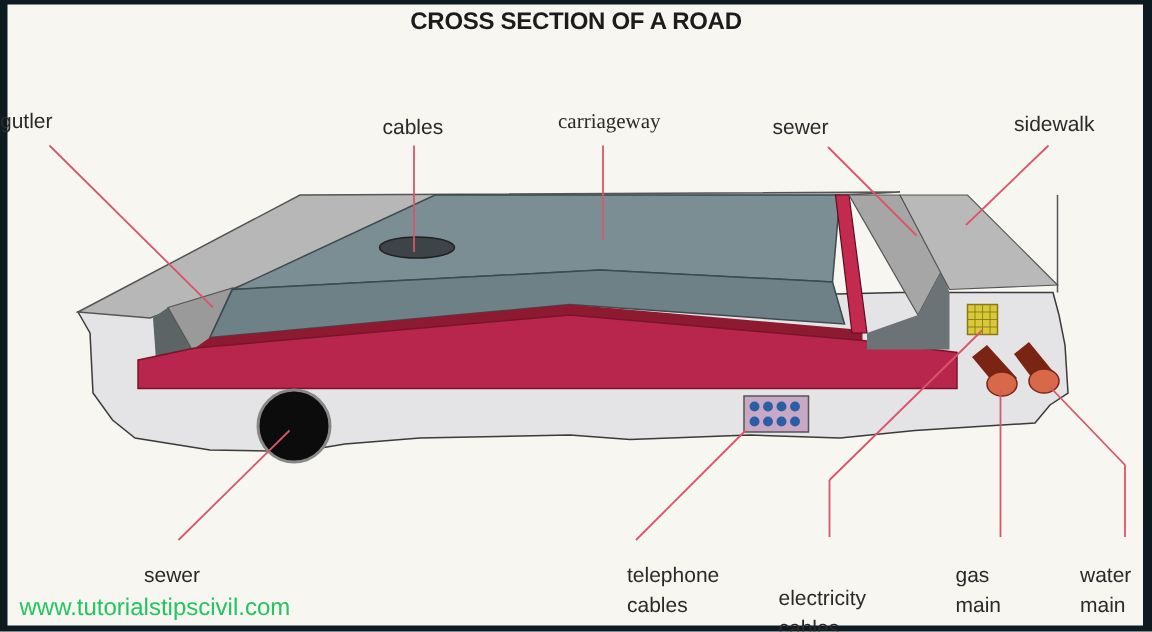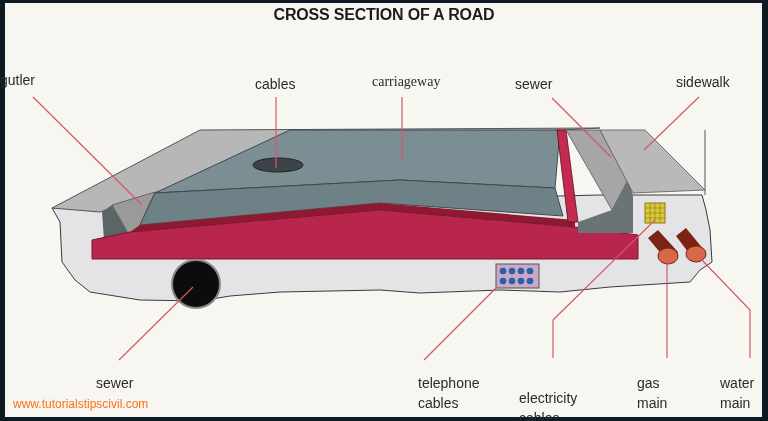--- a/index.html
+++ b/index.html
@@ -1,21 +1,21 @@
 <!DOCTYPE html>
 <html><head>
 <meta charset="utf-8">
 <style>
   html, body { margin:0; padding:0; }
   body { width:768px; height:421px; background:#0d1a22; position:relative; overflow:hidden; font-family:"Liberation Sans", sans-serif; }
   .panel { position:absolute; left:5px; top:3px; width:757px; height:414px; background:#f7f6f1; }
   svg { position:absolute; left:0; top:0; }
   .title { position:absolute; left:0; width:768px; top:6px; text-align:center; font-weight:bold; font-size:16px; color:#1c1c1c; letter-spacing:-0.2px; }
   .lbl { position:absolute; font-size:14px; color:#2a2a2a; line-height:20px; }
-  .url { position:absolute; left:13px; top:397px; font-size:12px; color:#f97316; }
+  .url { position:absolute; left:13px; top:397px; font-size:16px; color:#22c55e; }
 </style>
 </head>
 <body>
 
 <div class="panel"></div>
 
 <svg width="768" height="421" viewBox="0 0 768 421">
 
   <path d="M52,208 L60,222 L62,262 L75,280 L90,292 L140,300 L200,301 L230,296 L280,292 L380,290 L420,293 L500,290 L560,292 L610,287 L690,282 L700,270 L712,262 L710,230 L706,210 L702,195 L600,195 Z" fill="#e4e4e6" stroke="#3a3a3a" stroke-width="1"></path>
 

